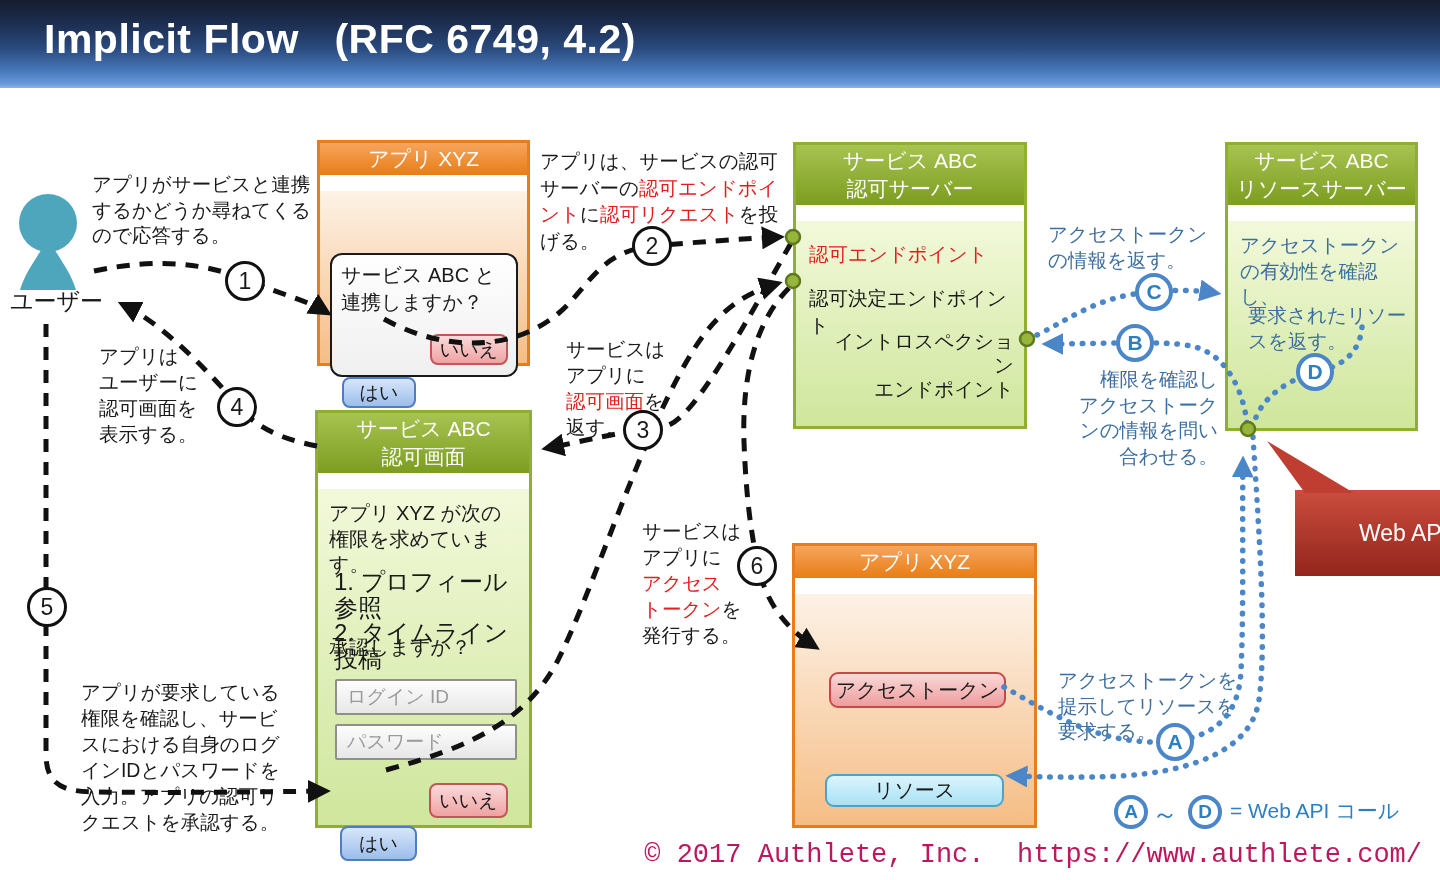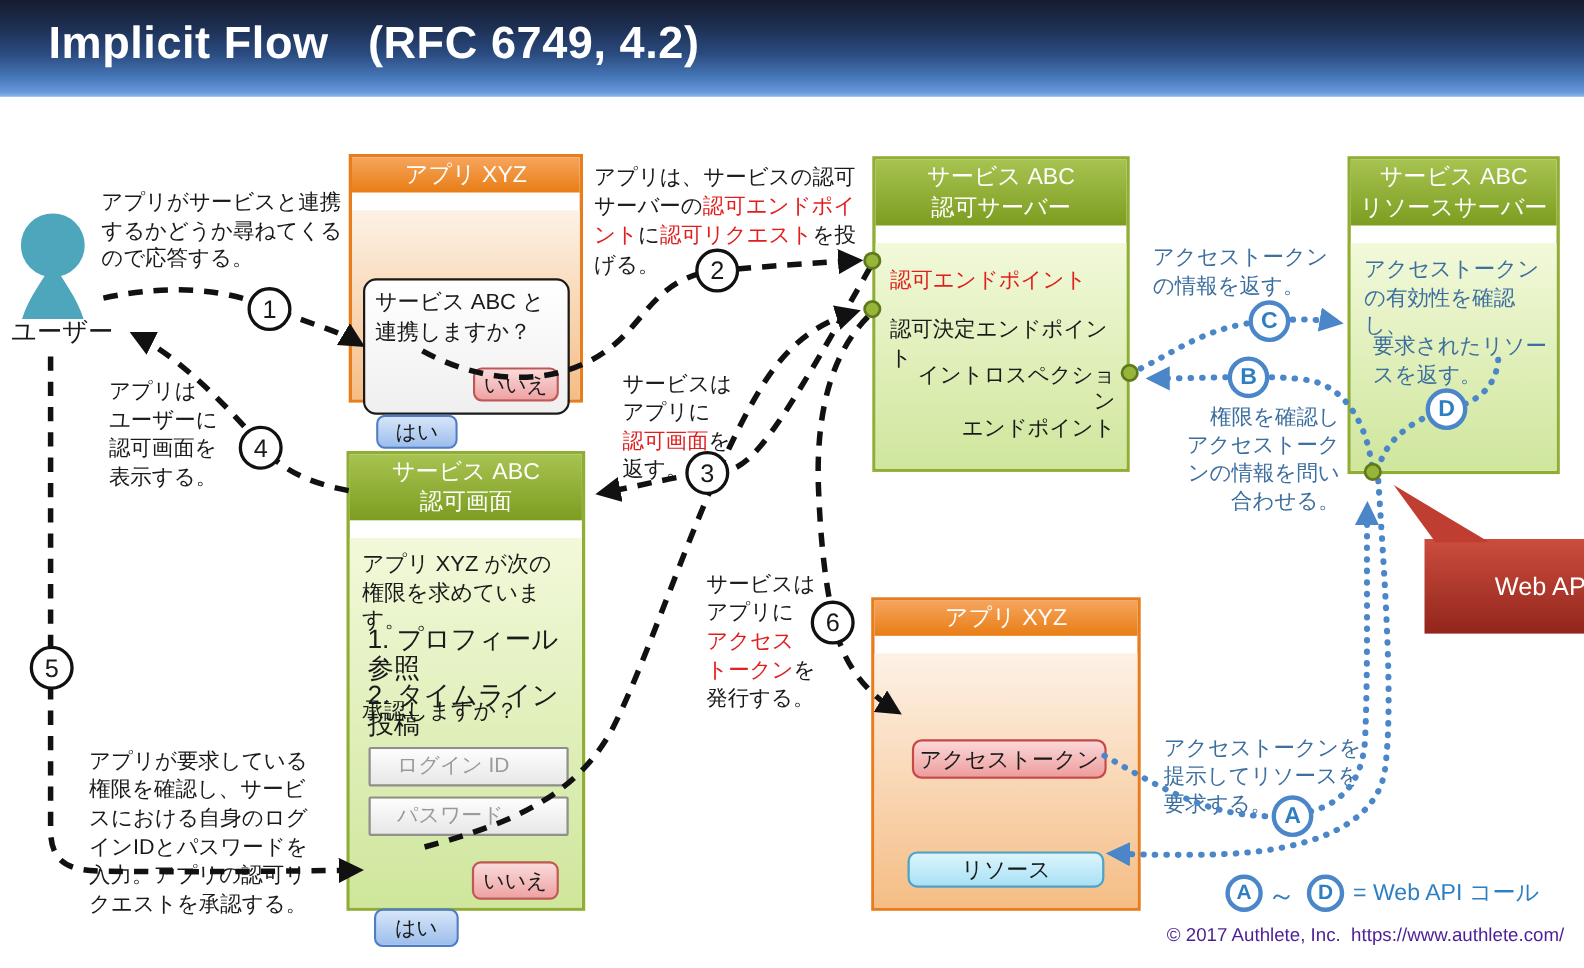--- a/index.html
+++ b/index.html
@@ -25,21 +25,21 @@
   .dialog-q{position:absolute;left:9px;top:7px;font-size:20px;line-height:27px;white-space:pre-line;}
   .btn{position:absolute;box-sizing:border-box;border-radius:8px;font-size:19px;display:flex;align-items:center;justify-content:center;cursor:pointer;}
   .btn-yes{background:linear-gradient(#d7e6f9,#9cbeec);border:2px solid #4f7dc4;margin-top:43px;}
   .btn-no{background:linear-gradient(#fadadA,#efa2a2);border:2px solid #c25555;}
   
   .ep{position:absolute;font-size:19.5px;white-space:pre-line;}
   .red{color:var(--red-text,#e11d1d);}
   .bluetext{color:var(--blue-text,#3c6e9f);}
   
   .mock-input{position:absolute;box-sizing:border-box;width:182px;height:36px;border:2px solid #8f8f8f;
-    background:linear-gradient(#fdfdfd,#e7e7e7);font-size:19px;padding:0 24px;border-radius:2px;
+    background:linear-gradient(#fdfdfd,#e7e7e7);font-size:19px;padding:0 10px;border-radius:2px;
     font-family:inherit;color:#9a9a9a;outline:none;}
   .mock-input::placeholder{color:#9a9a9a;opacity:1;}
   
   .pill{position:absolute;box-sizing:border-box;border-radius:9px;font-size:20px;display:flex;align-items:center;justify-content:center;}
   .pill-token{background:linear-gradient(#fbd8d8,#ee9d9d);border:2.5px solid #c64848;}
   .pill-res{background:linear-gradient(#dbf5fd,#a9e1f5);border:2.5px solid #4aa3cc;}
   
   .ann{position:absolute;font-size:19.5px;line-height:25.5px;white-space:pre-line;z-index:20;}
   .ann.right{text-align:right;}
   
@@ -47,21 +47,21 @@
     box-sizing:border-box;display:flex;align-items:center;justify-content:center;font-size:23px;z-index:60;}
   .callc{position:absolute;width:38px;height:38px;border-radius:50%;background:#fff;border:4px solid var(--call-blue,#4a86c8);
     box-sizing:border-box;display:flex;align-items:center;justify-content:center;font-size:21px;font-weight:bold;
     color:#2d7fc1;z-index:60;}
   .callc.small{width:34px;height:34px;font-size:19px;}
   
   .webapi{position:absolute;left:1295px;top:490px;width:125px;height:86px;z-index:40;
     background:linear-gradient(#cb4d3e,#93251c);display:flex;align-items:center;justify-content:center;
     color:#fff;font-size:23px;padding-left:46px;}
   .legend-row{position:absolute;z-index:30;color:#2d7fc1;}
-  .copyright{position:absolute;right:18px;top:840px;font-size:17px;color:#4c1d95;white-space:pre;z-index:30;}
+  .copyright{position:absolute;right:18px;top:840px;font-size:27px;color:#be185d;white-space:pre;z-index:30;font-family:Liberation Mono, monospace;}
   svg.overlay{position:absolute;left:0;top:0;z-index:50;pointer-events:none;}
   .user-label{position:absolute;left:10px;top:286px;font-size:23px;z-index:20;}
 </style>
 </head>
 <body>
 
 <div id="stage">
 
   <div class="titlebar"></div>
   <div class="page-title">Implicit Flow   (RFC 6749, 4.2)</div>

